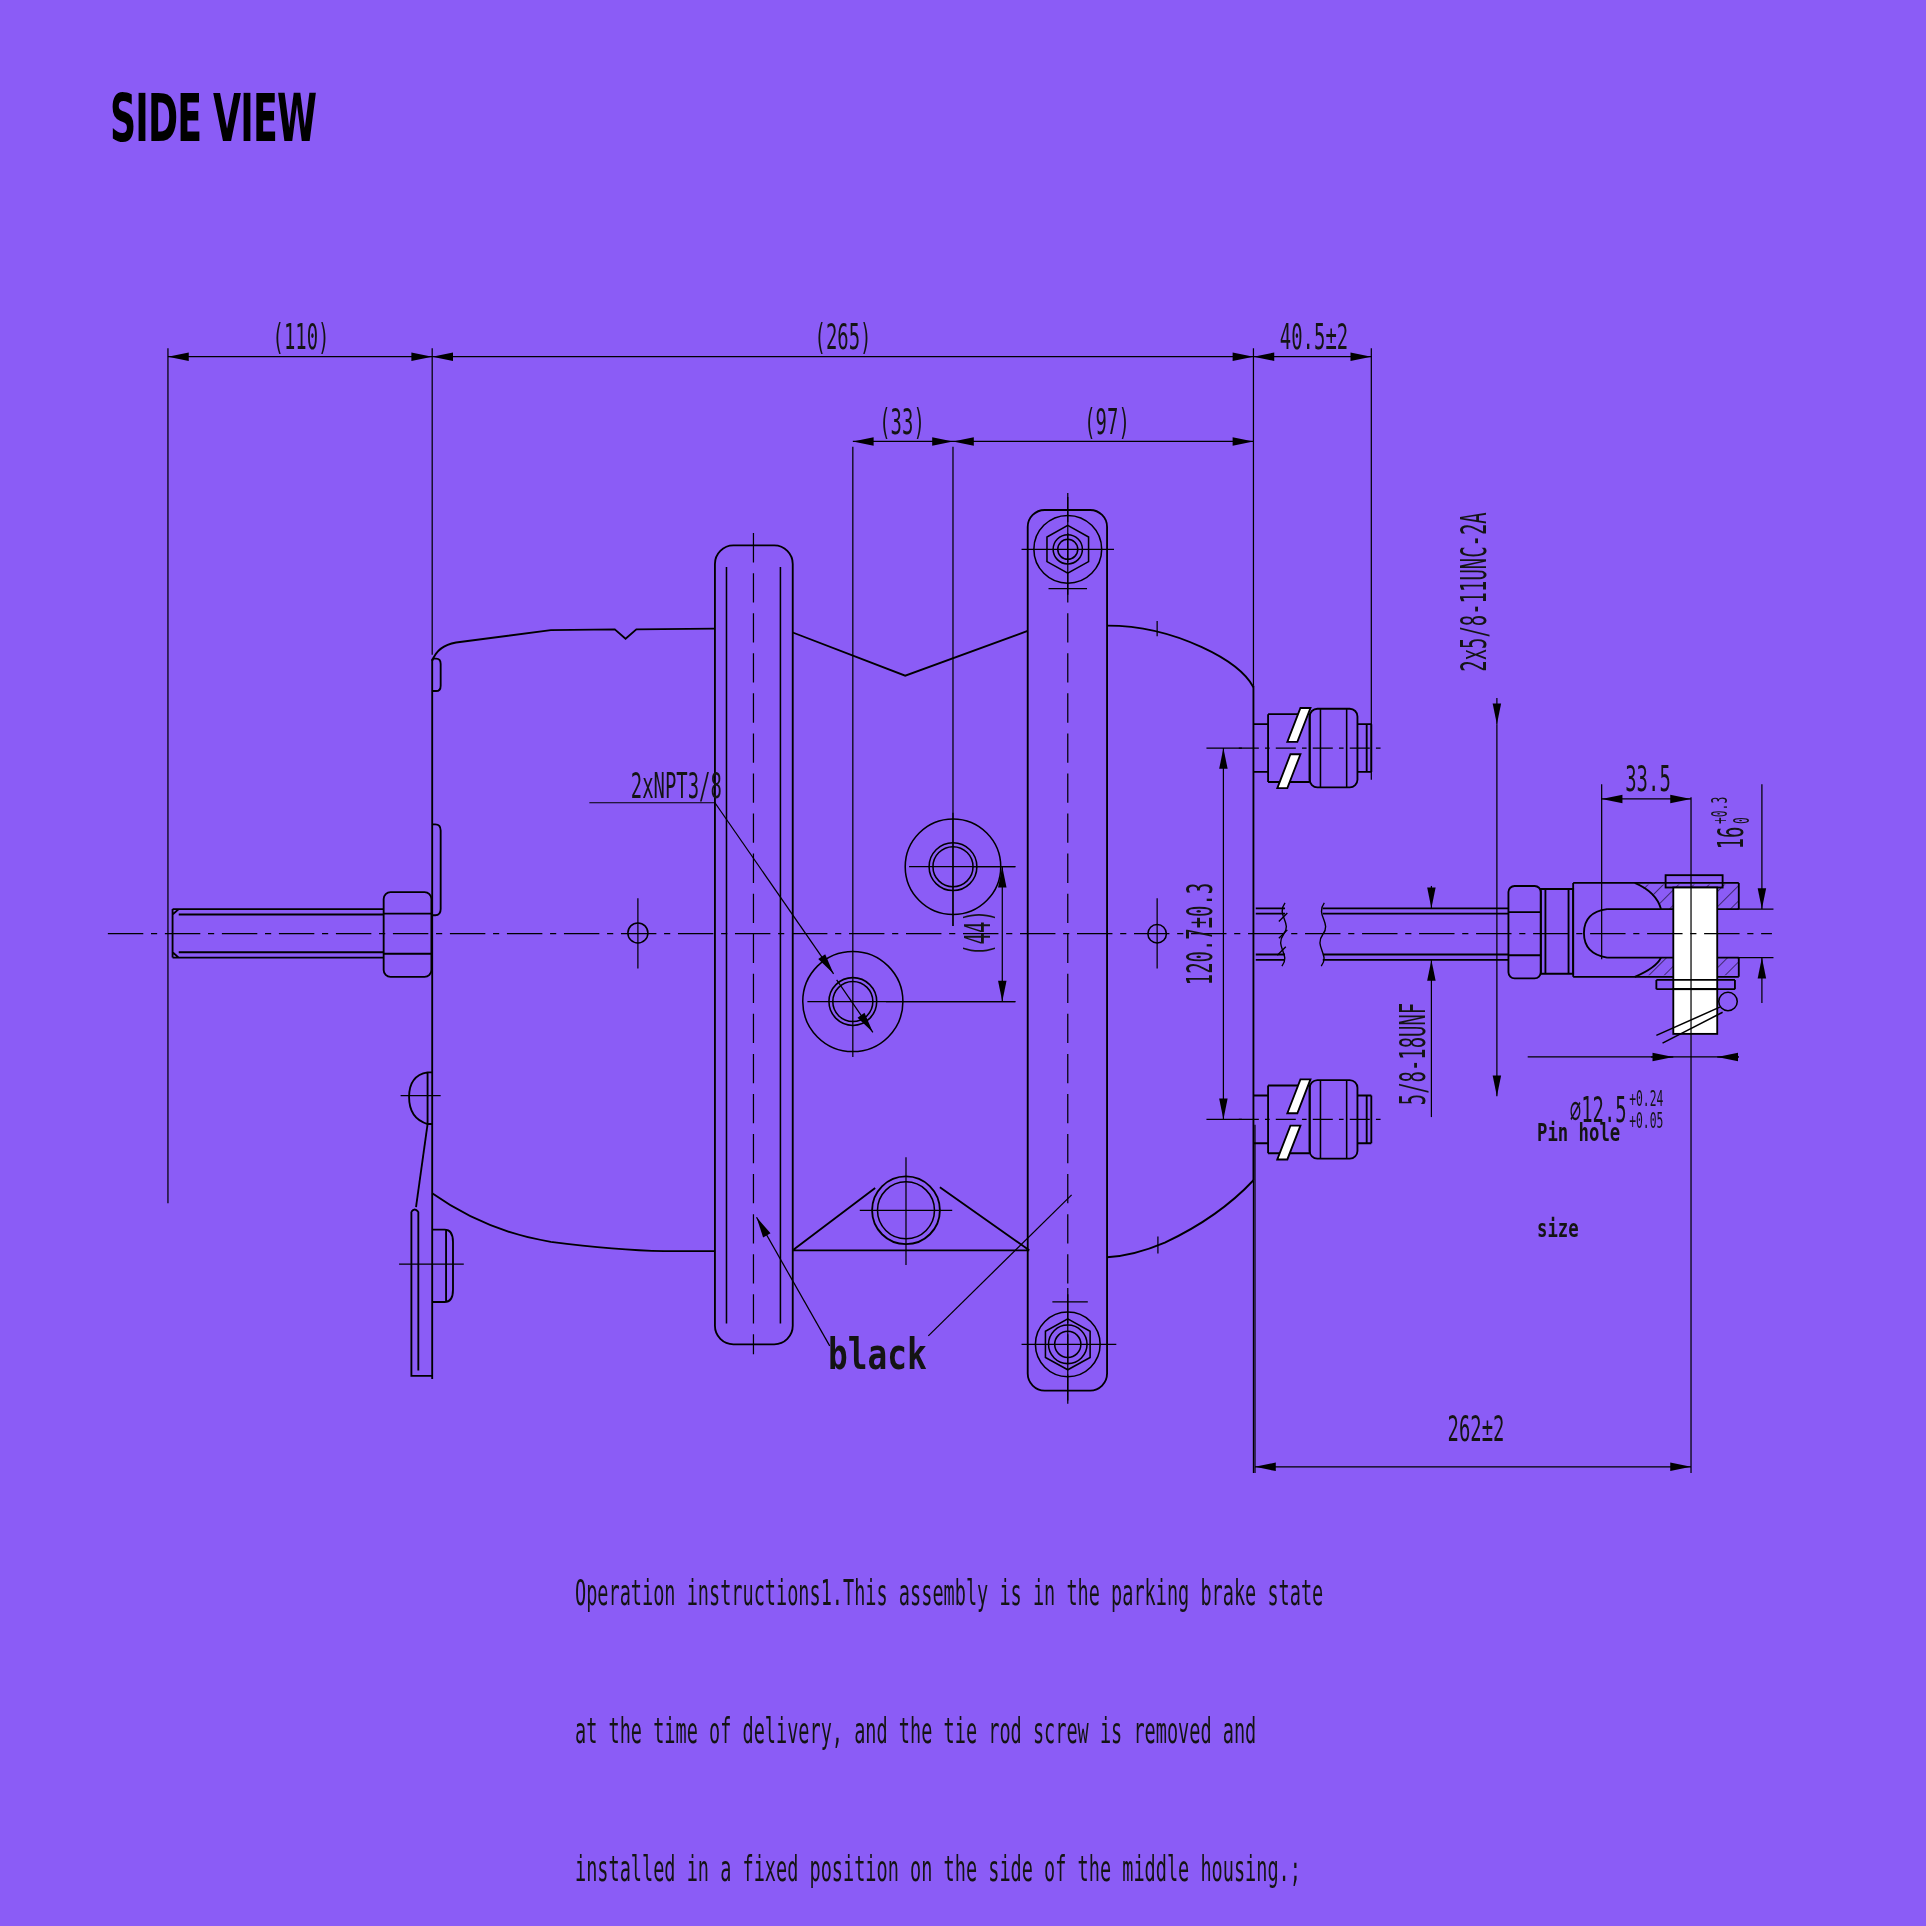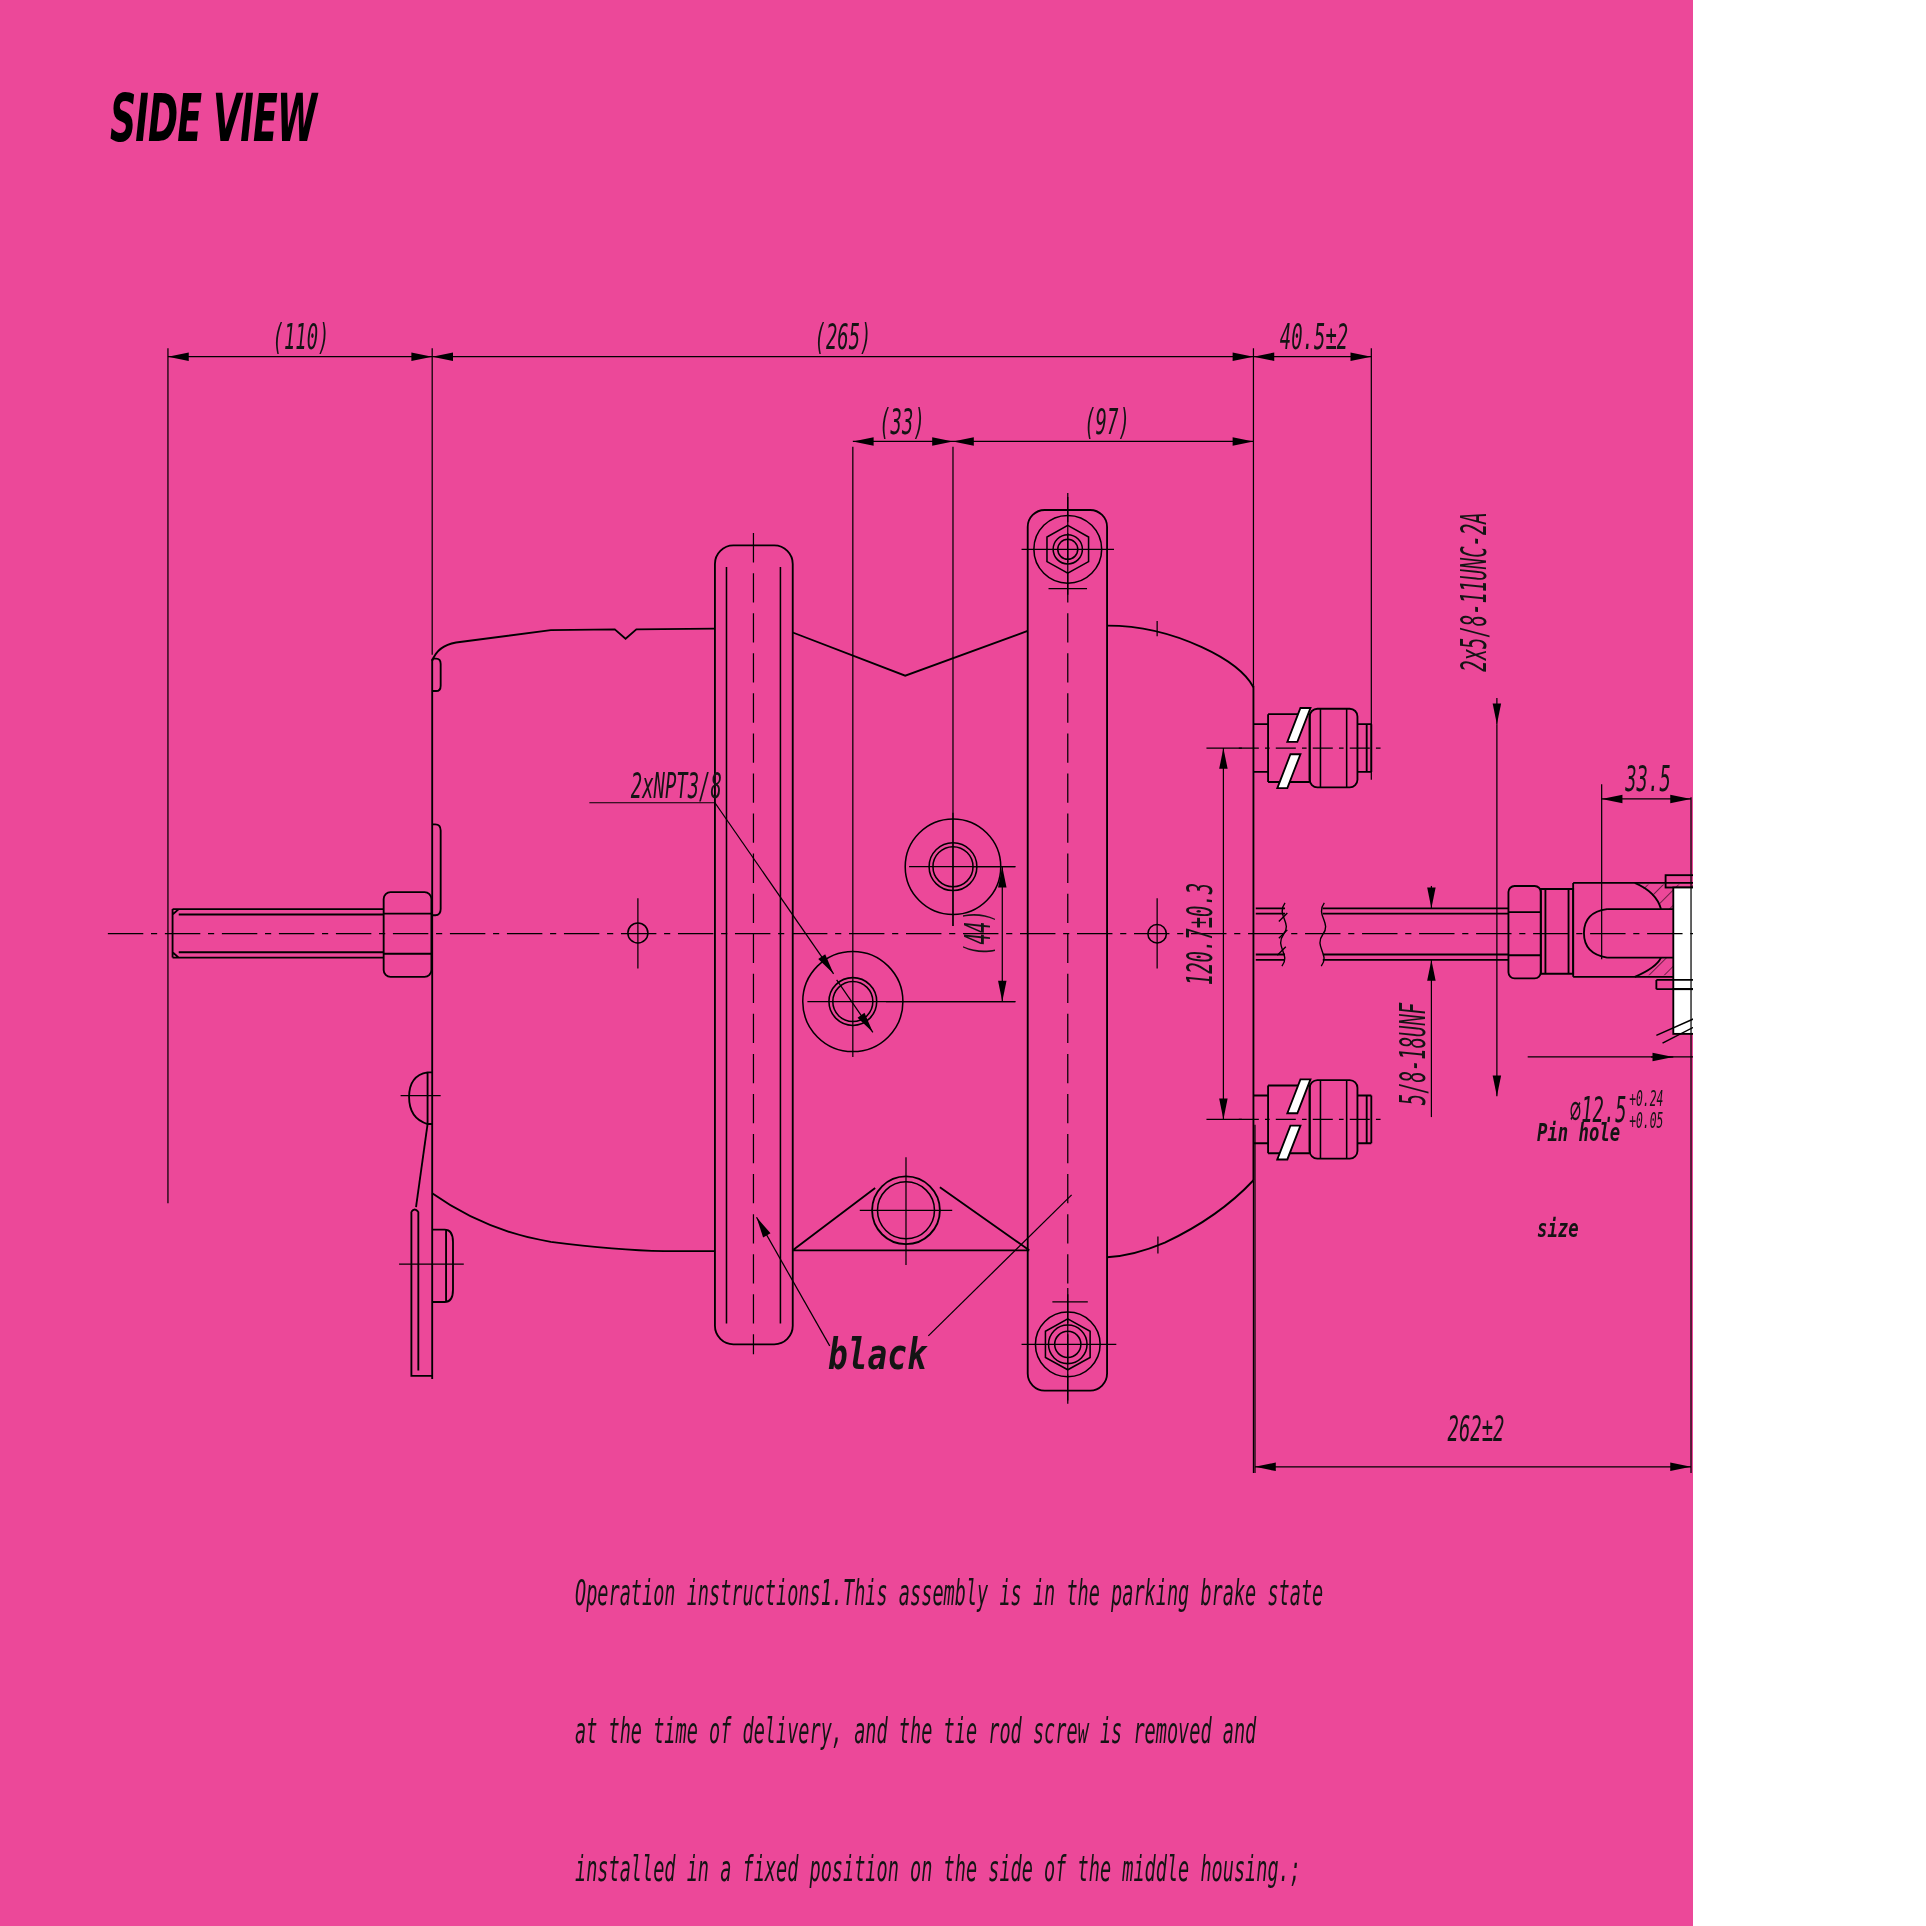--- a/index.html
+++ b/index.html
@@ -1,17 +1,17 @@
 <!DOCTYPE html>
 <html style="font-size:12.3px"><head>
 <meta charset="utf-8">
 <style>
   html,body{margin:0;padding:0;background:#fff;}
-  #page{position:relative;width:1693px;height:1926px;background:#ec4899;overflow:hidden;
-        font-family:"DejaVu Sans Mono","Liberation Mono",monospace;color:#111;font-style:italic;}
+  #page{position:relative;width:1926px;height:1926px;background:#8b5cf6;overflow:hidden;
+        font-family:"DejaVu Sans Mono","Liberation Mono",monospace;color:#111;}
   svg{position:absolute;left:0;top:0;}
   .txt{position:absolute;white-space:pre;color:#141414;}
   .dimtxt{font-size:35px;line-height:39px;transform-origin:0 0;transform:scaleX(0.54) translate(-50%,0);}
   .dimrot{font-size:35px;line-height:39px;transform-origin:0 0;transform:rotate(-90deg) scaleX(0.54) translate(-50%,-50%);}
   .left{transform:scaleX(0.54);}
   .tolrow{display:flex;align-items:center;gap:4.6px;}
   .tolcol{display:flex;flex-direction:column;justify-content:center;font-size:21px;line-height:22.3px;}
   #title{left:110px;top:80px;font-family:"DejaVu Sans","Liberation Sans",sans-serif;
          font-weight:bold;font-size:66px;letter-spacing:-1.5px;color:#000;
          transform-origin:0 0;transform:scaleX(0.55);}

